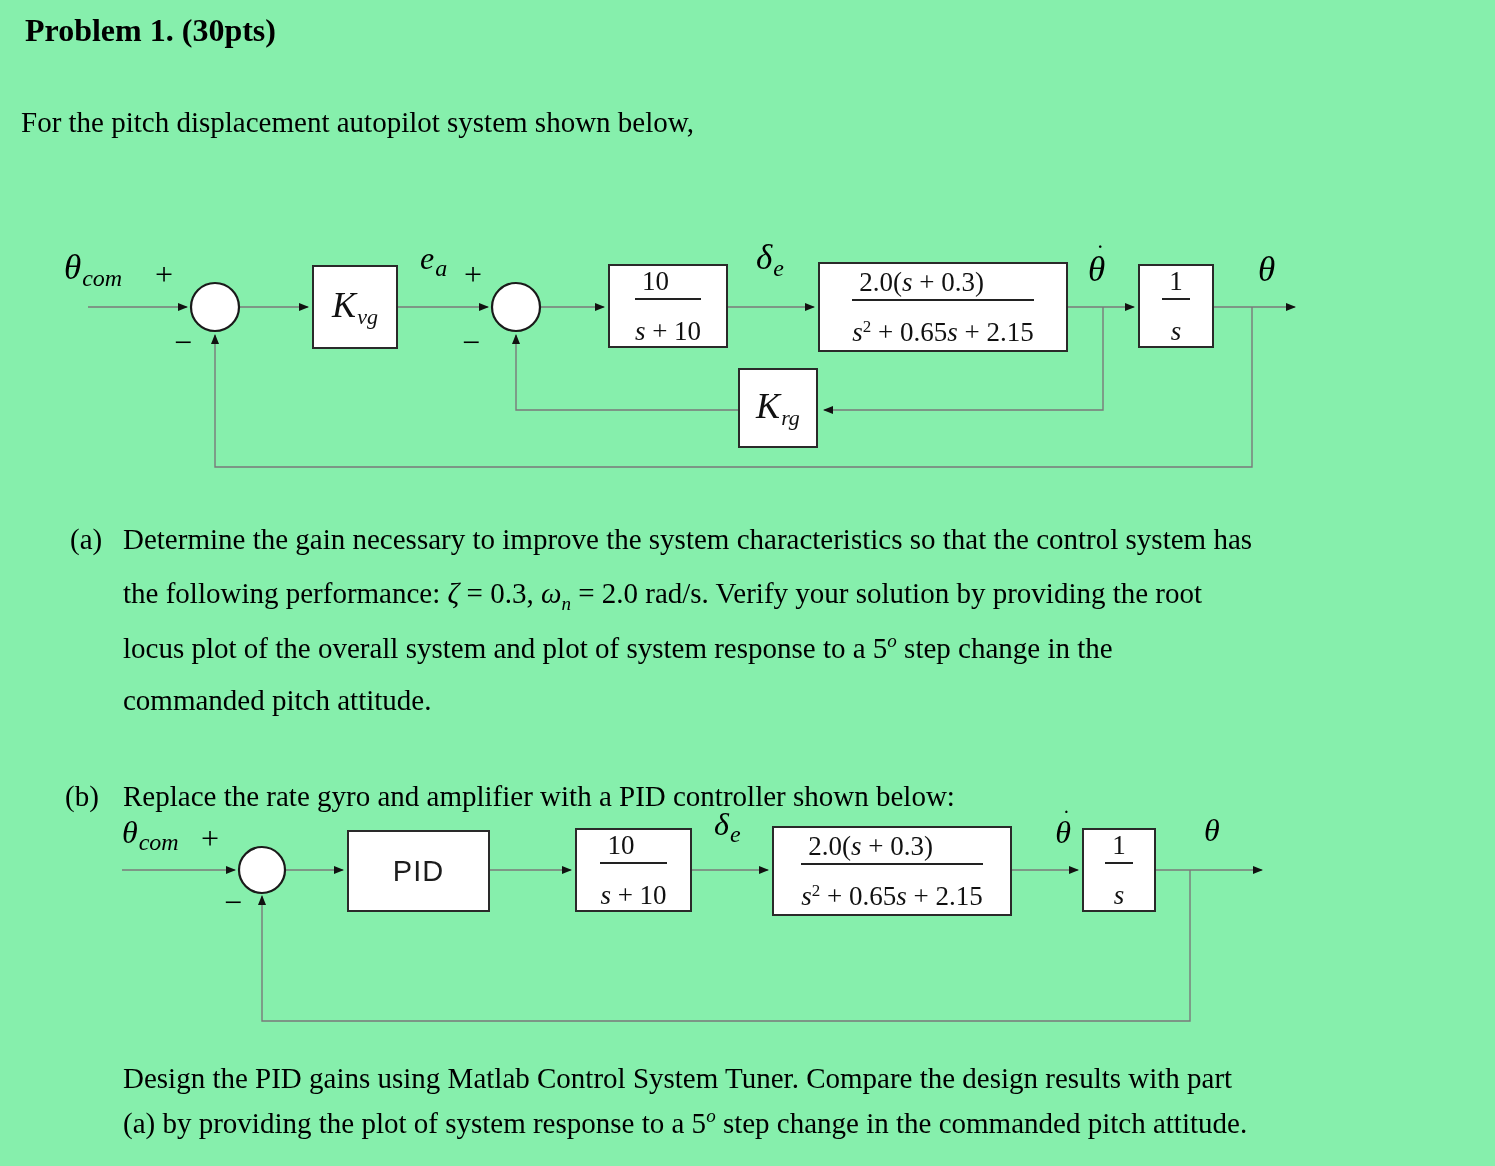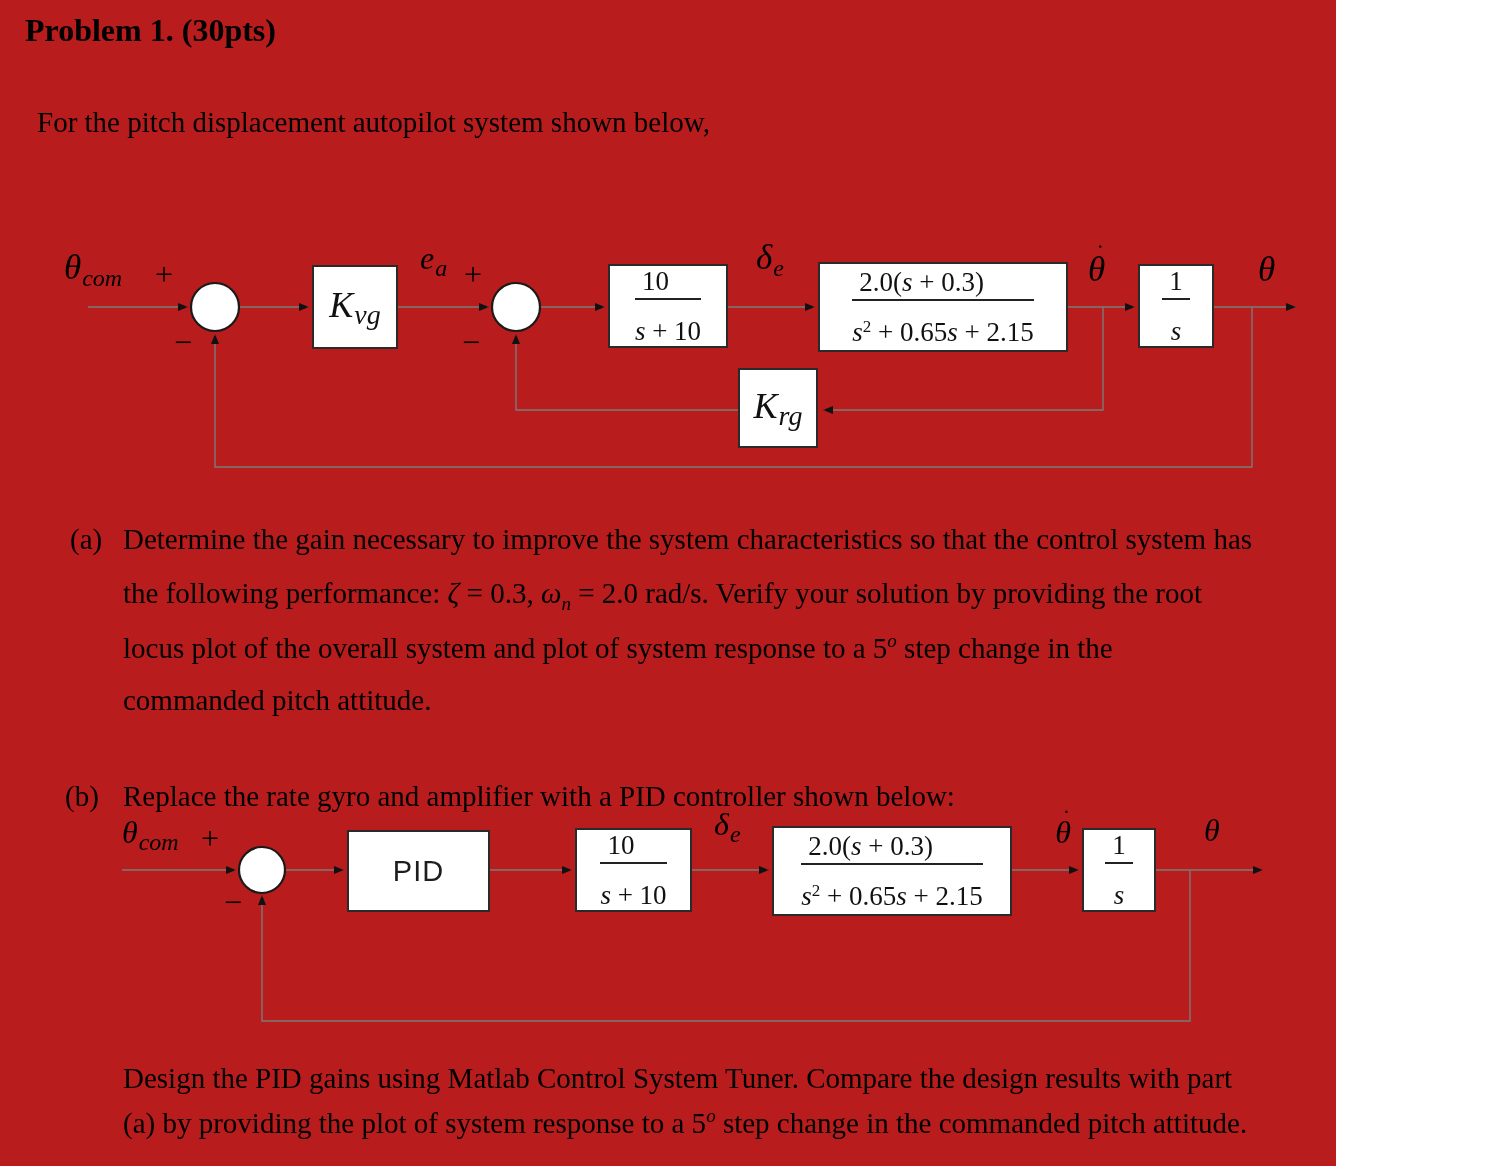--- a/index.html
+++ b/index.html
@@ -1,17 +1,17 @@
 <!DOCTYPE html>
 <html><head>
 <meta charset="utf-8">
 <style>
   html,body { margin:0; padding:0; background:#fff; }
   .page {
-    position:relative; width:1336px; height:1166px; background:#b91c1c;
+    position:relative; width:1495px; height:1166px; background:#86efac;
     font-family:"Liberation Serif", serif; color:#000; overflow:hidden;
   }
   .t { position:absolute; white-space:nowrap; line-height:1.15; }
   .title { font-size:32px; font-weight:bold; }
   .body { font-size:29px; }
   .mi { font-style:italic; }
   .msub { font-size:19px; font-style:italic; vertical-align:-7px; }
   .msup { font-size:19px; font-style:italic; vertical-align:11px; }
 
   svg.wires { position:absolute; left:0; top:0; pointer-events:none; }
@@ -24,21 +24,21 @@
   .frac { display:inline-flex; flex-direction:column; align-items:center; line-height:1.12; }
   .frac .num { align-self:stretch; text-align:left; border-bottom:2px solid #222; padding:0 7px 2px; }
   .frac .den { padding-top:16px; }
   .sp { font-size:17px; vertical-align:9px; }
 
   .lbl { position:absolute; font-style:italic; font-size:35px; white-space:nowrap; }
   .lbl-sm { font-size:32px; }
   .sb { font-size:24px; font-style:italic; vertical-align:-7px; margin-left:1px; }
   .sign { position:absolute; font-size:32px; }
   .gain .base { font-size:36px; font-style:italic; }
-  .gain .sb { font-size:28px; }
+  .gain .sb { font-size:22px; }
   .pid-block { font-family:"Liberation Sans", sans-serif; font-size:29px; letter-spacing:1px; color:#1d1d1d; }
   .dotwrap { position:relative; display:inline-block; }
   .dot { position:absolute; left:46%; top:-0.40em; font-size:0.72em; font-style:normal; }
 </style>
 </head>
 <body>
 
 <div class="page">
 
   
@@ -71,21 +71,21 @@
       <line x1="692" y1="870" x2="768" y2="870" marker-end="url(#arr)"></line>
       <line x1="1012" y1="870" x2="1078" y2="870" marker-end="url(#arr)"></line>
       <line x1="1156" y1="870" x2="1262" y2="870" marker-end="url(#arr)"></line>
       <polyline points="1190,870 1190,1021 262,1021 262,896" marker-end="url(#arr)"></polyline>
     </g>
     <circle cx="262" cy="870" r="23" fill="#fff" stroke="#1a1a1a" stroke-width="2.2"></circle>
   </svg>
 
   
   <div class="t title" style="left:25px; top:12px;">Problem 1. (30pts)</div>
-  <div class="t body" style="left:37px; top:106px;font-family:Liberation Serif, serif;">For the pitch displacement autopilot system shown below,</div>
+  <div class="t body" style="left:21px; top:106px;font-family:Liberation Serif, serif;">For the pitch displacement autopilot system shown below,</div>
 
   
   <div class="t body" style="left:70px; top:523px;">(a)</div>
   <div class="t body" style="left:123px; top:523px;">Determine the gain necessary to improve the system characteristics so that the control system has</div>
   <div class="t body" style="left:123px; top:577px;"><span>the following performance: </span><span class="mi">ζ</span><span> = 0.3, </span><span class="mi">ω</span><span class="msub">n</span><span> = 2.0 rad/s. Verify your solution by providing the root</span></div>
   <div class="t body" style="left:123px; top:630px;"><span>locus plot of the overall system and plot of system response to a 5</span><span class="msup">o</span><span> step change in the</span></div>
   <div class="t body" style="left:123px; top:684px;">commanded pitch attitude.</div>
 
   
   <div class="t body" style="left:65px; top:780px;">(b)</div>

